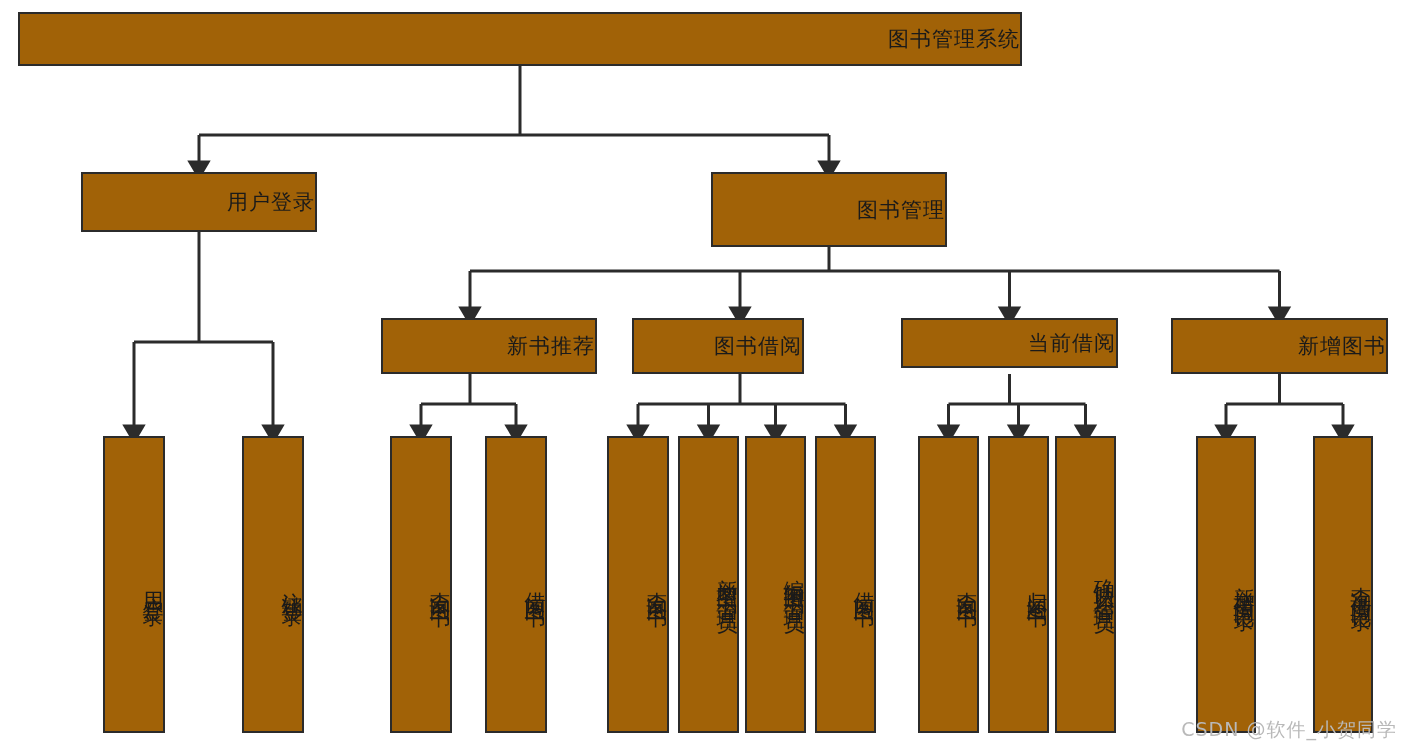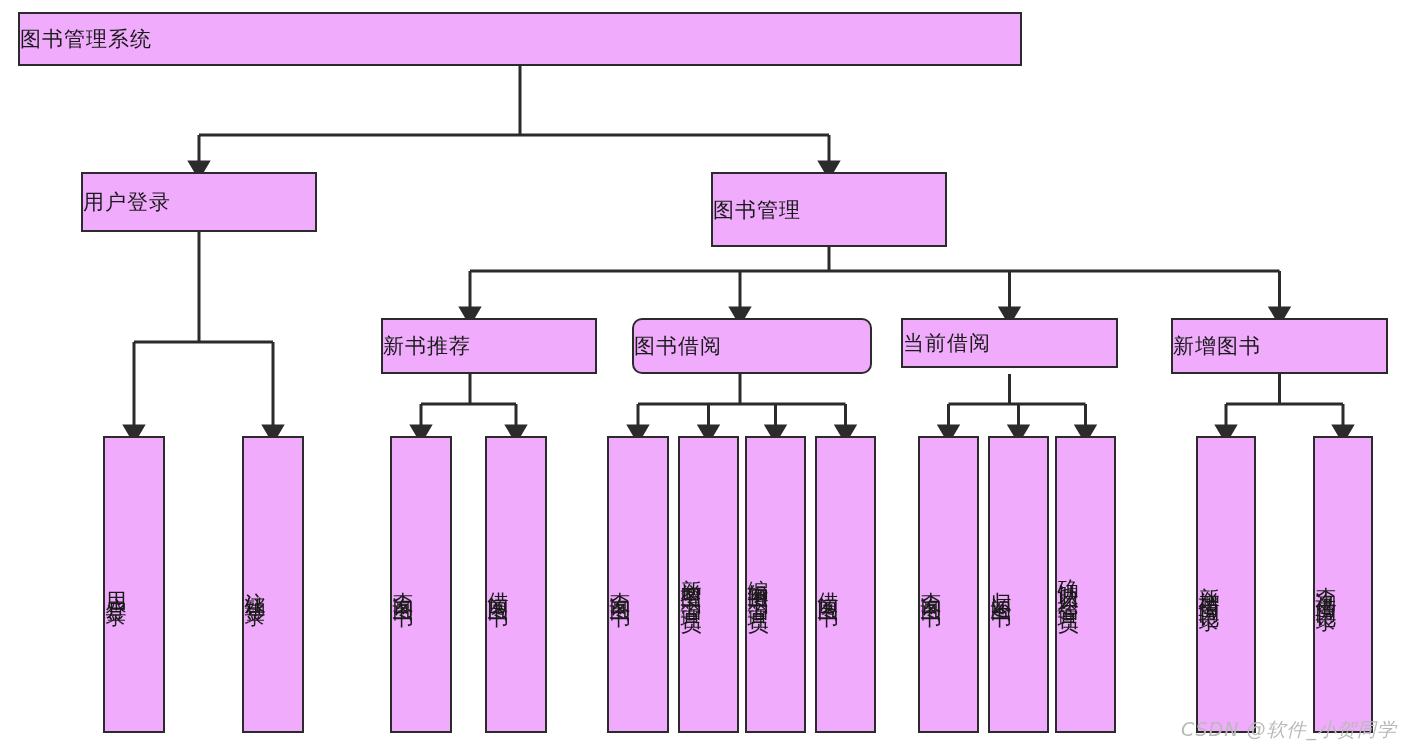--- a/index.html
+++ b/index.html
@@ -23,25 +23,25 @@
     position: absolute;
     left: 0;
     top: 0;
     width: 1405px;
     height: 747px;
     pointer-events: none;
   }
   .node {
     position: absolute;
     box-sizing: border-box;
-    background: #f0abfc;
+    background: #a16207;
     border: 2px solid #2b2b2b;
     display: flex;
     align-items: center;
-    justify-content: flex-start;
+    justify-content: flex-end;
     color: #1a1a1a;
   }
   .node.horizontal {
     font-size: 21px;
     letter-spacing: 1px;
   }
   .node.vertical {
     font-size: 21px;
   }
   .node.vertical .vtext {
@@ -56,21 +56,20 @@
     white-space: nowrap;
   }
   #watermark {
     position: absolute;
     right: 8px;
     bottom: 4px;
     font-size: 19px;
     color: #b9b9b9;
     letter-spacing: 1px;
     white-space: nowrap;
-    font-style: italic;
   }
 </style>
 </head>
 <body>
 
 <div id="diagram-root">
 
   <svg class="edges" viewBox="0 0 1405 747">
     <defs>
       <marker id="arrowhead" markerWidth="9" markerHeight="9" refX="3.2" refY="4.5" orient="auto" markerUnits="strokeWidth">
@@ -120,21 +119,21 @@
       </div>
       <div class="node horizontal" style="left: 81px; top: 172px; width: 236px; height: 60px;">
         <span class="htext">用户登录</span>
       </div>
       <div class="node horizontal" style="left: 711px; top: 172px; width: 236px; height: 75px;">
         <span class="htext">图书管理</span>
       </div>
       <div class="node horizontal" style="left: 362px; top: 318px; width: 216px; height: 56px; margin-left: 19px;">
         <span class="htext">新书推荐</span>
       </div>
-      <div class="node horizontal" style="left: 632px; top: 318px; width: 240px; height: 56px; border-radius: 10px;">
+      <div class="node horizontal" style="left: 632px; top: 318px; width: 172px; height: 56px;">
         <span class="htext">图书借阅</span>
       </div>
       <div class="node horizontal" style="left: 901px; top: 318px; width: 217px; height: 50px;">
         <span class="htext">当前借阅</span>
       </div>
       <div class="node horizontal" style="left: 1171px; top: 318px; width: 217px; height: 56px;">
         <span class="htext">新增图书</span>
       </div>
       <div class="node vertical" style="left: 103px; top: 436px; width: 62px; height: 297px;">
         <span class="vtext">用户登录</span>

